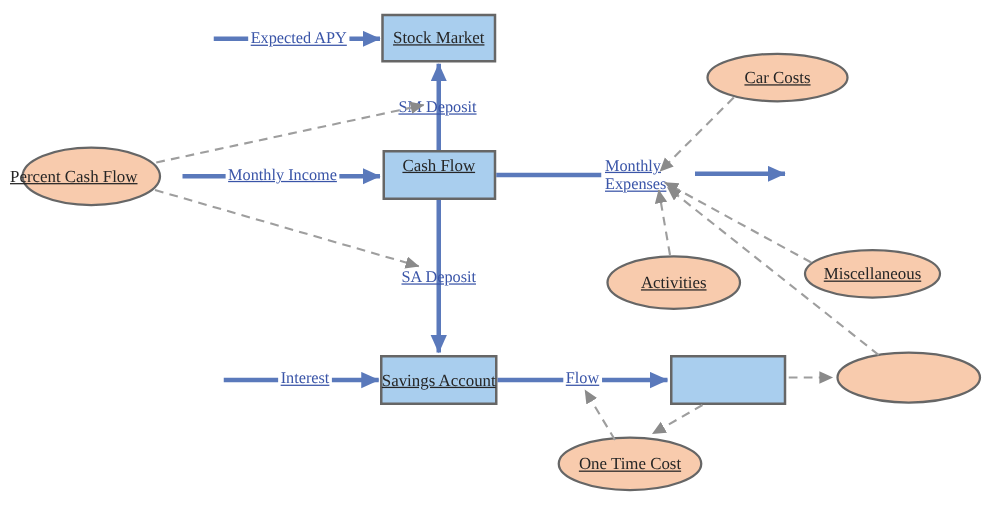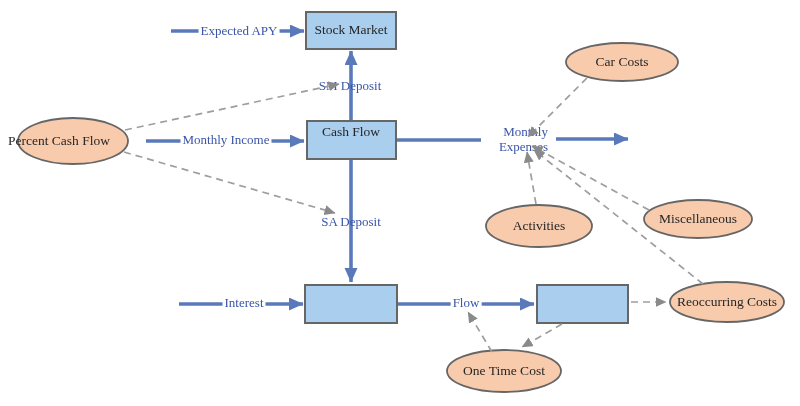--- a/index.html
+++ b/index.html
@@ -9,21 +9,21 @@
   }
   .layer{position:absolute;left:0;top:0;}
   #links-layer{pointer-events:none;}
   .node{fill:var(--node-fill);stroke:var(--node-border);stroke-width:2;}
   .var{fill:var(--var-fill);stroke:var(--node-border);stroke-width:1.8;}
   .flowline{stroke:var(--flow-blue);stroke-width:3.6;fill:none;}
   .linkline{stroke:var(--link-gray);stroke-width:1.7;fill:none;stroke-dasharray:7 5;}
   .lbl{
     position:absolute;transform:translate(-50%,-50%);
     white-space:nowrap;font-size:13.5px;line-height:1.12;
-    color:var(--text-dark);z-index:2;text-align:right;
+    color:var(--text-dark);z-index:2;text-align:left;text-decoration:underline;
   }
   .flbl{color:var(--label-blue);font-size:13px;}
   .bg{background:#fff;padding:0 2px;}
   .wrap{white-space:normal;}
   .w86{width:86px;}
   .w64{width:64px;font-size:13px;}
 </style>
 </head>
 <body>
 
@@ -56,26 +56,26 @@
     <path class="flowline" d="M146,141 L304,141" marker-end="url(#arrowBlue)"></path>
     <path class="flowline" d="M397,140 L481,140"></path>
     <path class="flowline" d="M556,139 L628,139" marker-end="url(#arrowBlue)"></path>
     <path class="flowline" d="M351,160 L351,282" marker-end="url(#arrowBlue)"></path>
     <path class="flowline" d="M179,304 L303,304" marker-end="url(#arrowBlue)"></path>
     <path class="flowline" d="M398,304 L534,304" marker-end="url(#arrowBlue)"></path>
   </svg>
 
   <div class="lbl" style="left:351px;top:30px">Stock Market</div>
   <div class="lbl" style="left:351px;top:132px">Cash Flow</div>
+  <div class="lbl" style="left:351px;top:304px">Savings Account</div>
 
   <div class="lbl" style="left:59px;top:141px">Percent Cash Flow</div>
   <div class="lbl" style="left:622px;top:62px">Car Costs</div>
   <div class="lbl" style="left:539px;top:226px">Activities</div>
   <div class="lbl" style="left:698px;top:219px">Miscellaneous</div>
-  <div class="lbl" style="left:727px;top:302px">Reoccurring Costs</div>
   <div class="lbl" style="left:504px;top:371px">One Time Cost</div>
 
   <div class="lbl flbl bg" style="left:239px;top:31px">Expected APY</div>
   <div class="lbl flbl" style="left:350px;top:86px">SM Deposit</div>
   <div class="lbl flbl bg" style="left:226px;top:140px">Monthly Income</div>
   <div class="lbl flbl wrap w64" style="left:516px;top:140px">Monthly Expenses</div>
   <div class="lbl flbl" style="left:351px;top:222px">SA Deposit</div>
   <div class="lbl flbl bg" style="left:244px;top:303px">Interest</div>
   <div class="lbl flbl bg" style="left:466px;top:303px">Flow</div>
 

